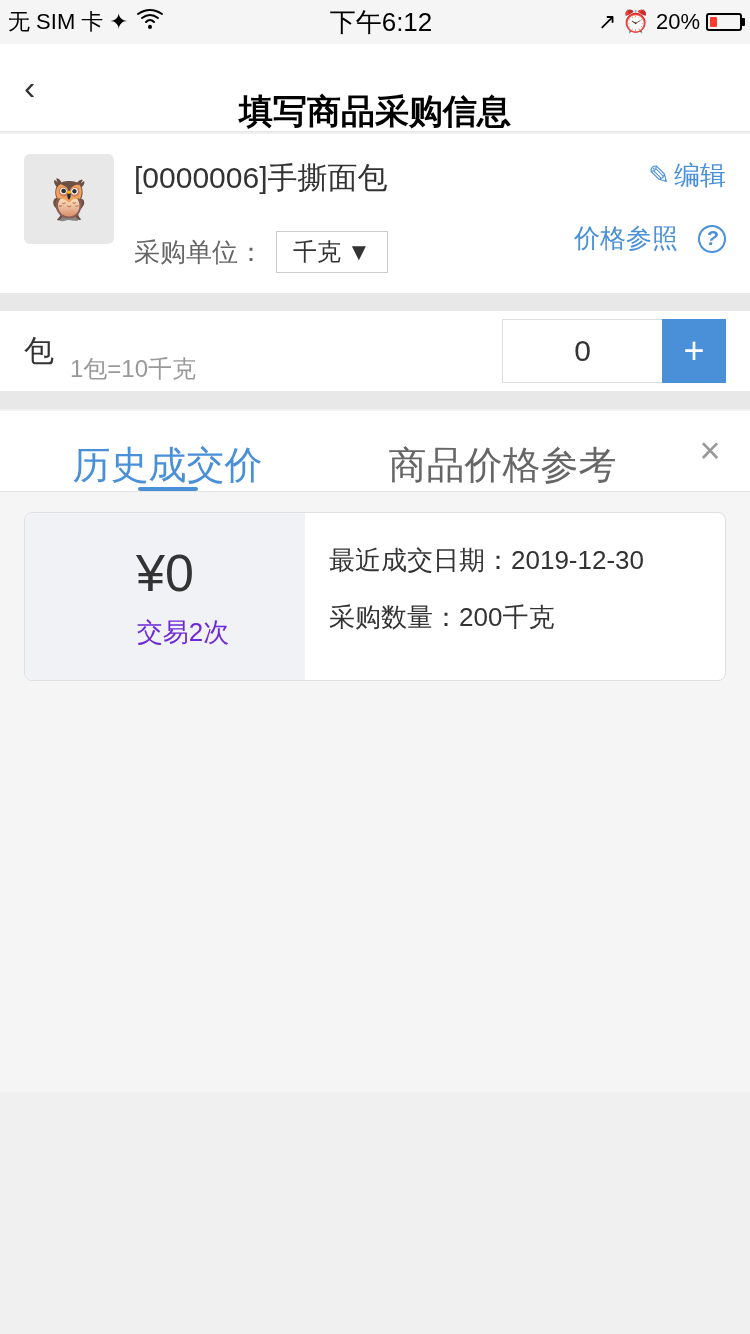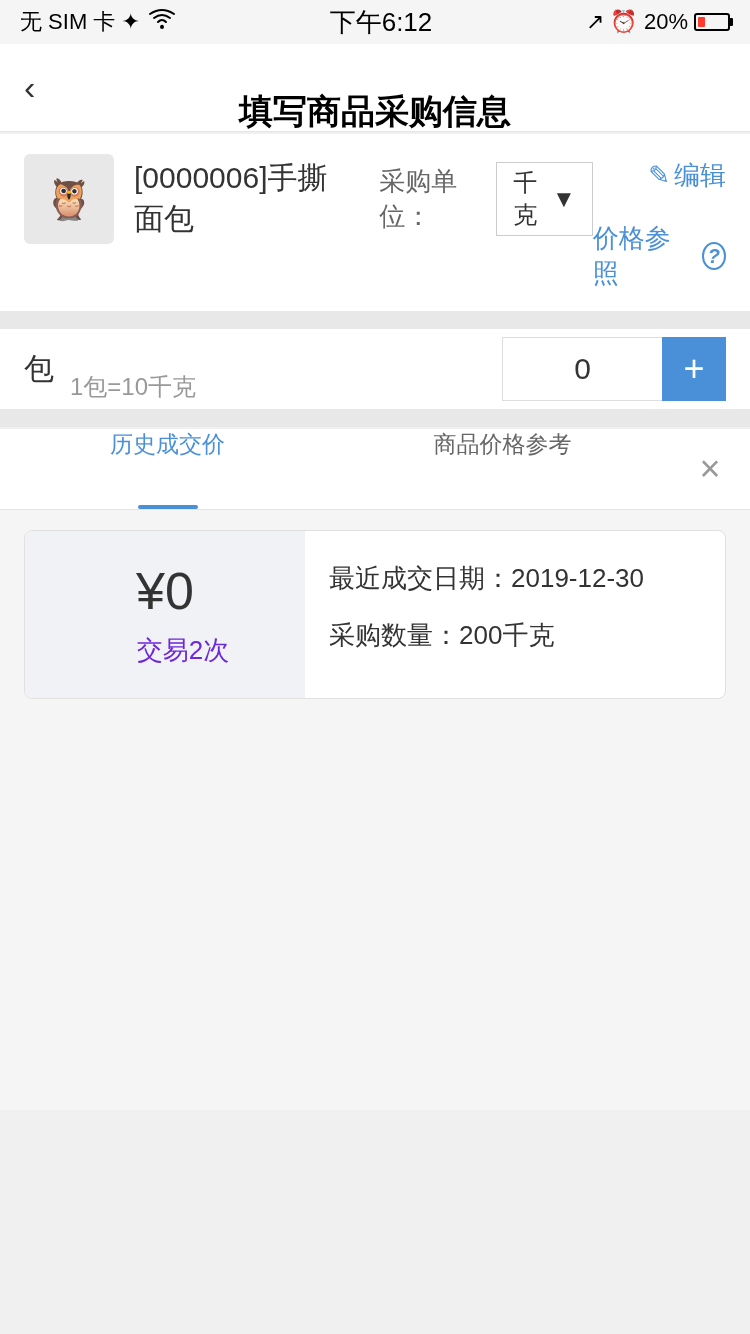--- a/index.html
+++ b/index.html
@@ -13,21 +13,21 @@
     }
 
     
     .status-bar {
       width: 750px;
       height: 44px;
       background: #f5f5f5;
       display: flex;
       align-items: center;
       justify-content: space-between;
-      padding: 0 20px;
+      padding: 0 8px;
       font-size: 24px;
       font-weight: 500;
     }
     .status-left {
       display: flex;
       align-items: center;
       gap: 8px;
       font-size: 22px;
       color: #000;
     }
@@ -125,21 +125,21 @@
       align-items: center;
       justify-content: center;
       flex-shrink: 0;
     }
     .owl-icon {
       font-size: 40px;
       color: #999;
     }
     .product-info {
       display: flex;
-      flex-direction: row;
+      flex-direction: column;
       gap: 32px;
       padding-top: 4px;
     }
     .product-name {
       font-size: 30px;
       color: #333;
       font-weight: 500;
     }
     .product-unit-row {
       display: flex;
@@ -238,23 +238,23 @@
       border-bottom: 1px solid #e5e5e5;
       display: flex;
       align-items: center;
       position: relative;
       margin-top: 2px;
     }
     .tab-item {
       flex: 1;
       height: 80px;
       display: flex;
-      align-items: flex-start;
-      justify-content: center;
-      font-size: 23px;
+      align-items: flex-end;
+      justify-content: center;
+      font-size: 38px;
       color: #666;
       cursor: pointer;
       position: relative;
     }
     .tab-item.active {
       color: #4a90d9;
     }
     .tab-underline {
       position: absolute;
       bottom: 0;

